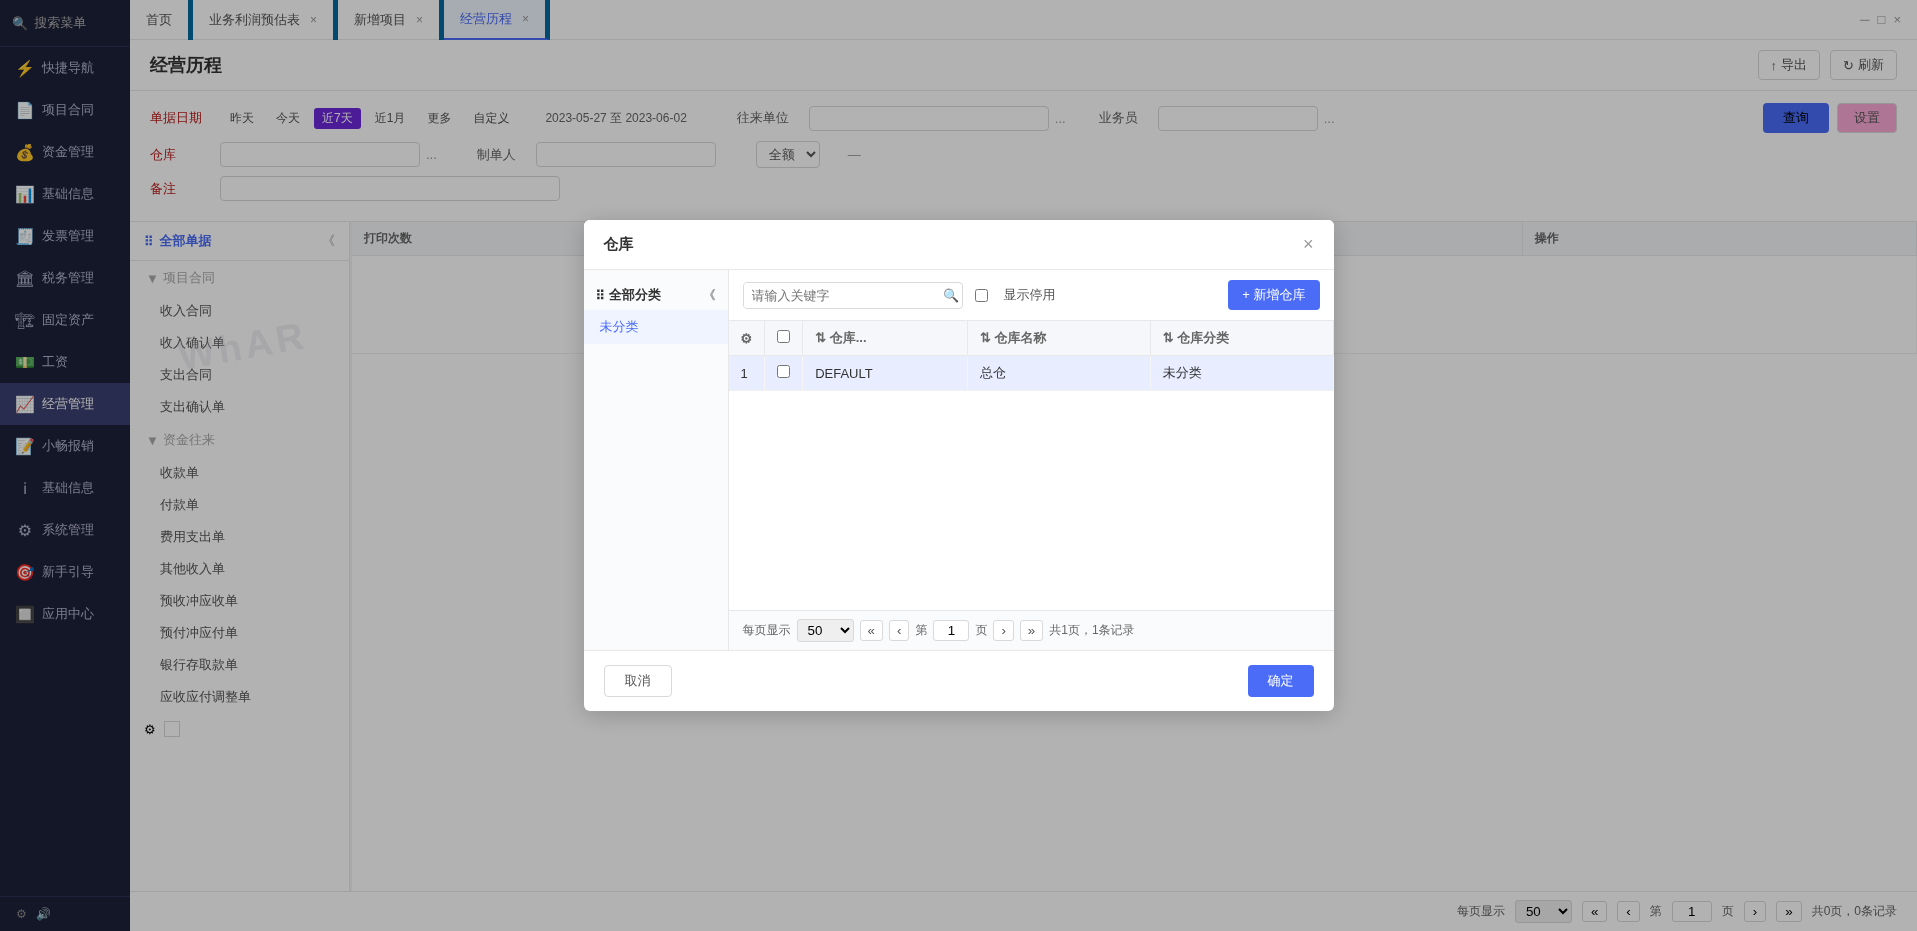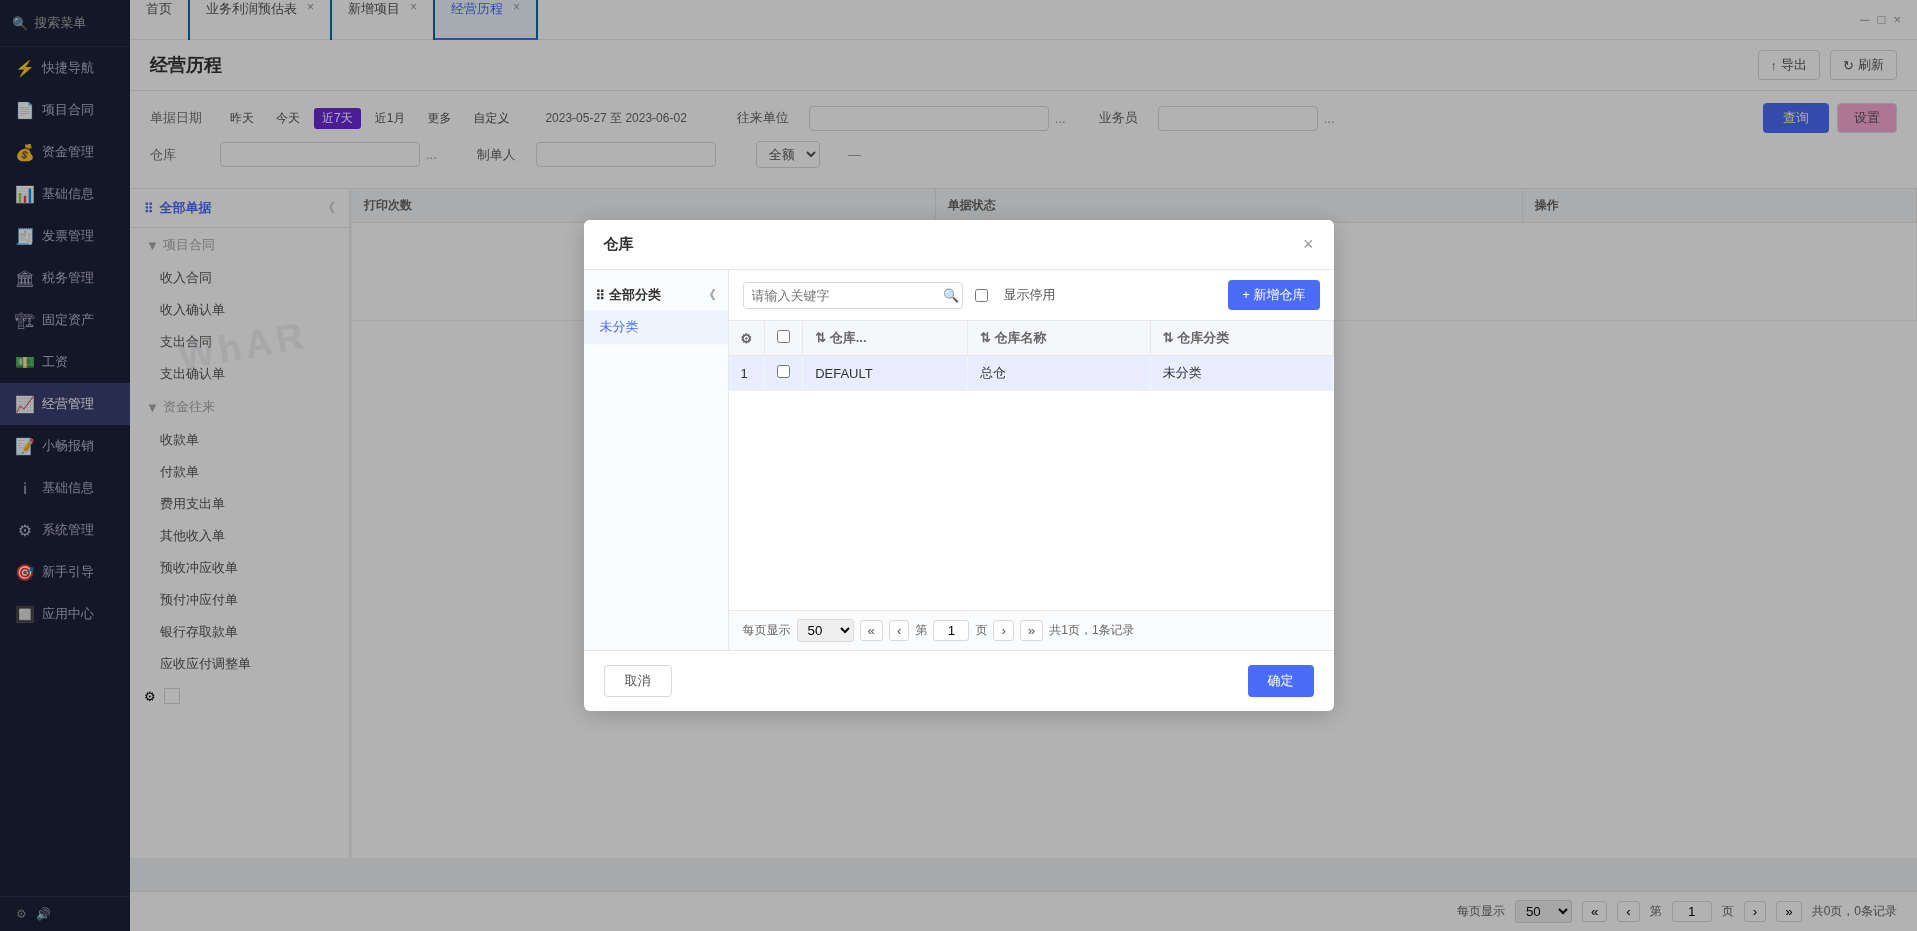--- a/index.html
+++ b/index.html
@@ -28,23 +28,23 @@
 
     
     .main { margin-left: 130px; height: 931px; background: #f0f2f5; }
 
     
     .tabbar {
       background: #fff; display: flex; align-items: center; height: 40px;
       border-bottom: 1px solid #e8e8e8; padding-left: 0;
     }
     .tab {
-      display: flex; gap: 6px;
+      display: flex; align-items: center; gap: 6px;
       padding: 0 16px; height: 40px; font-size: 13px; cursor: pointer;
-      border-right: 2px solid #0369a1; color: #555;
+      border-right: 5px solid #0369a1; color: #555;
     }
     .tab.active { background: #f0f5ff; color: #4a6cf7; border-bottom: 2px solid #4a6cf7; }
     .tab .close { font-size: 12px; color: #999; margin-left: 4px; }
 
     
     .page-header {
       display: flex; align-items: center; justify-content: space-between;
       padding: 10px 20px; background: #fff; border-bottom: 1px solid #e8e8e8;
     }
     .page-title { font-size: 18px; font-weight: bold; color: #333; }
@@ -53,38 +53,38 @@
       display: flex; align-items: center; gap: 4px;
       padding: 5px 12px; border: 1px solid #d9d9d9; background: #fff;
       border-radius: 4px; cursor: pointer; font-size: 13px; color: #555;
     }
 
     
     .filter-area {
       background: #fff; padding: 12px 20px; border-bottom: 1px solid #e8e8e8;
     }
     .filter-row { display: flex; align-items: center; gap: 20px; margin-bottom: 8px; flex-wrap: wrap; }
-    .filter-label { color: #737373; font-size: 13px; min-width: 50px; }
+    .filter-label { color: #b91c1c; font-size: 13px; min-width: 50px; }
     .date-tabs { display: flex; gap: 6px; }
     .date-tab {
       padding: 2px 8px; border-radius: 3px; cursor: pointer; font-size: 12px; color: #555;
     }
     .date-tab.active { background: #6d28d9; color: #fff; }
     .date-range { font-size: 12px; color: #666; margin-left: 8px; }
     .filter-input {
       border: 1px solid #d9d9d9; border-radius: 4px; padding: 4px 8px;
       font-size: 13px; width: 180px;
     }
     .filter-dots { color: #999; cursor: pointer; }
     .filter-select-btn {
       border: 1px solid #d9d9d9; background: #fff; border-radius: 4px;
       padding: 3px 10px; cursor: pointer; font-size: 13px; color: #555;
     }
     .btn-query {
-      background: #4a6cf7; color: #fef9c3; border: none; border-radius: 4px;
+      background: #4a6cf7; color: #000000; border: none; border-radius: 4px;
       padding: 6px 20px; cursor: pointer; font-size: 13px; text-align: right;
     }
     .btn-settings {
       border: 1px solid #d9d9d9; background: #f9a8d4; border-radius: 4px;
       padding: 5px 16px; cursor: pointer; font-size: 13px; color: #555;
     }
     table { width: 100%; border-collapse: collapse; font-size: 12px; }
     th { background: #f5f7fa; color: #666; padding: 8px 12px; text-align: left; border-bottom: 1px solid #e8e8e8; border-right: 1px solid #e8e8e8; white-space: nowrap; }
     td { padding: 8px 12px; border-bottom: 1px solid #f0f0f0; border-right: 1px solid #f5f5f5; color: #333; white-space: nowrap; }
     .bottom-bar {
@@ -339,20 +339,24 @@
         <span class="filter-dots">...</span>
       </div>
       <span style="margin-left:20px; color:#666;">制单人</span>
       <input class="filter-input" style="width: 180px;">
       <span style="margin-left:20px;">
         <select class="filter-select-btn" style="border:1px solid #d9d9d9; padding:4px 8px; border-radius:4px;">
           <option>全额</option>
         </select>
       </span>
       <span style="margin-left:8px; color:#999;">—</span>
+    </div>
+    <div class="filter-row" style="margin-top:6px;">
+      <span class="filter-label">备注</span>
+      <input class="filter-input" style="width: 340px;">
     </div>
   </div>
 
   <div style="display:flex; margin:0; background:#f0f2f5; height:calc(931px - 40px - 56px - 130px - 36px);">
 
     <div style="width:220px; background:#fff; border-right:1px solid #e8e8e8; overflow-y:auto; position:relative;">
       <div style="display:flex; align-items:center; justify-content:space-between; padding:10px 14px; border-bottom:1px solid #e8e8e8;">
         <span style="color:#4a6cf7; font-size:13px; font-weight:bold; display:flex; align-items:center; gap:6px;">
           <span>⠿</span>
           <span>全部单据</span>

